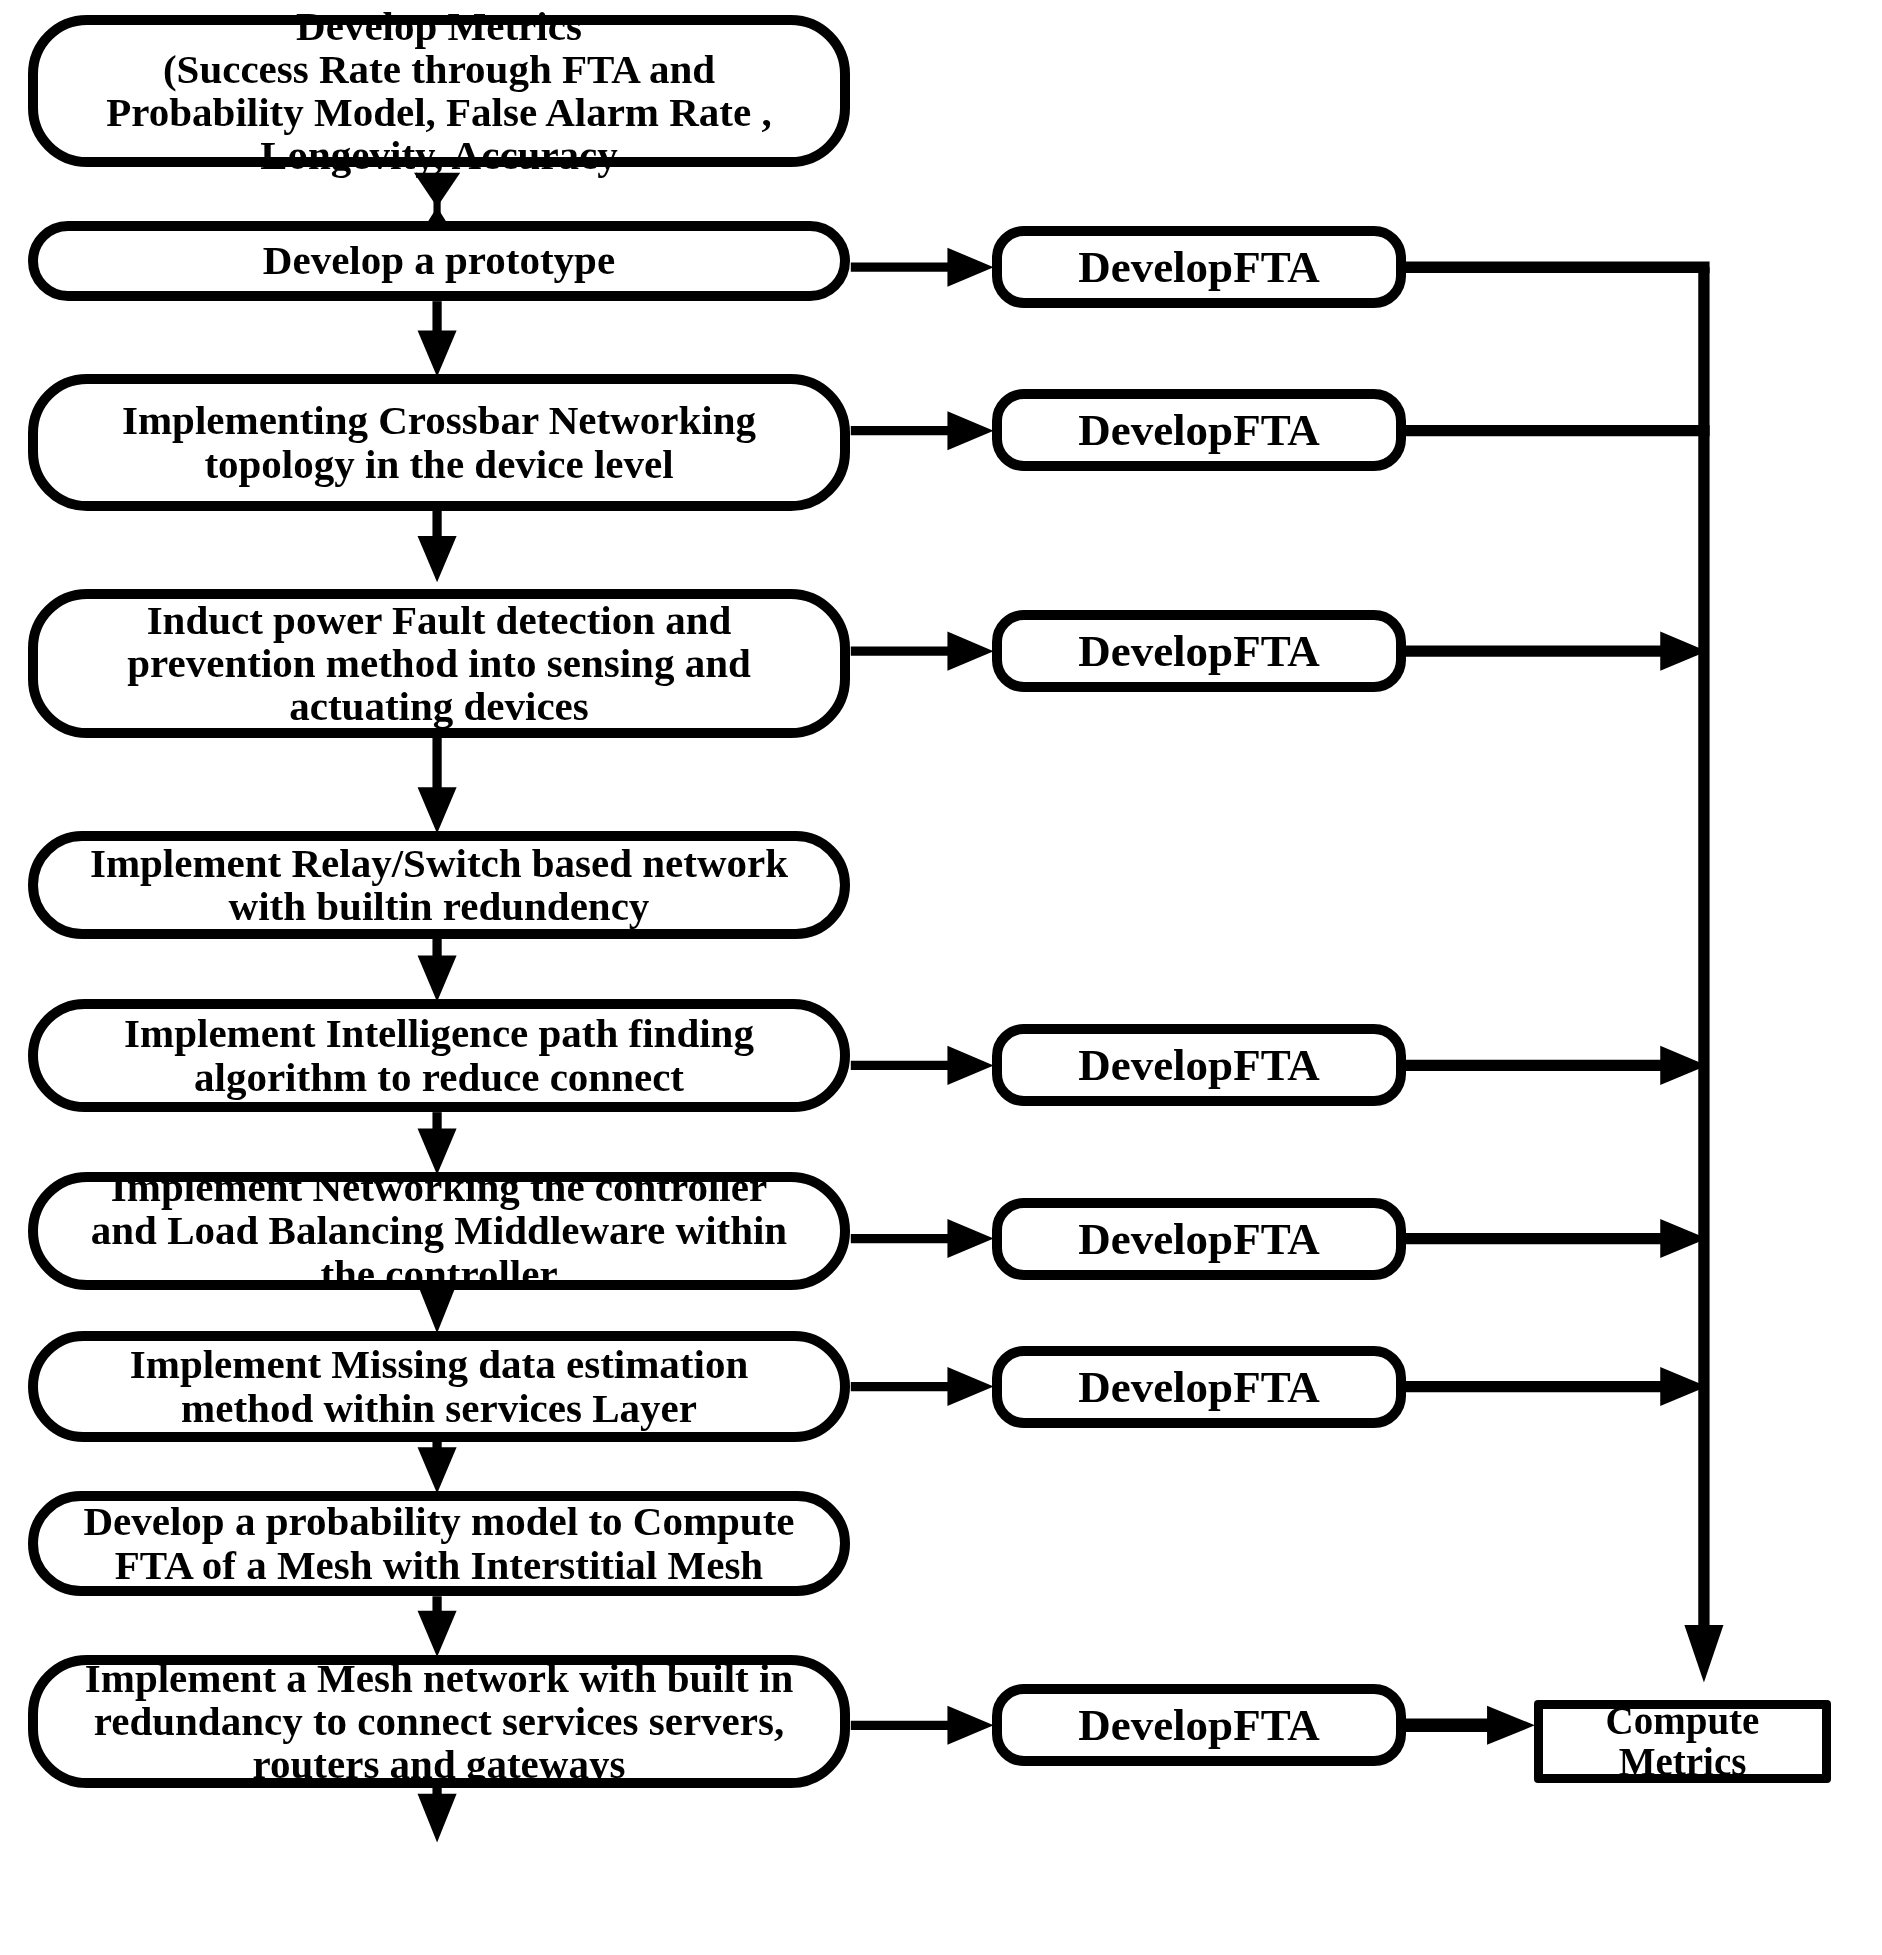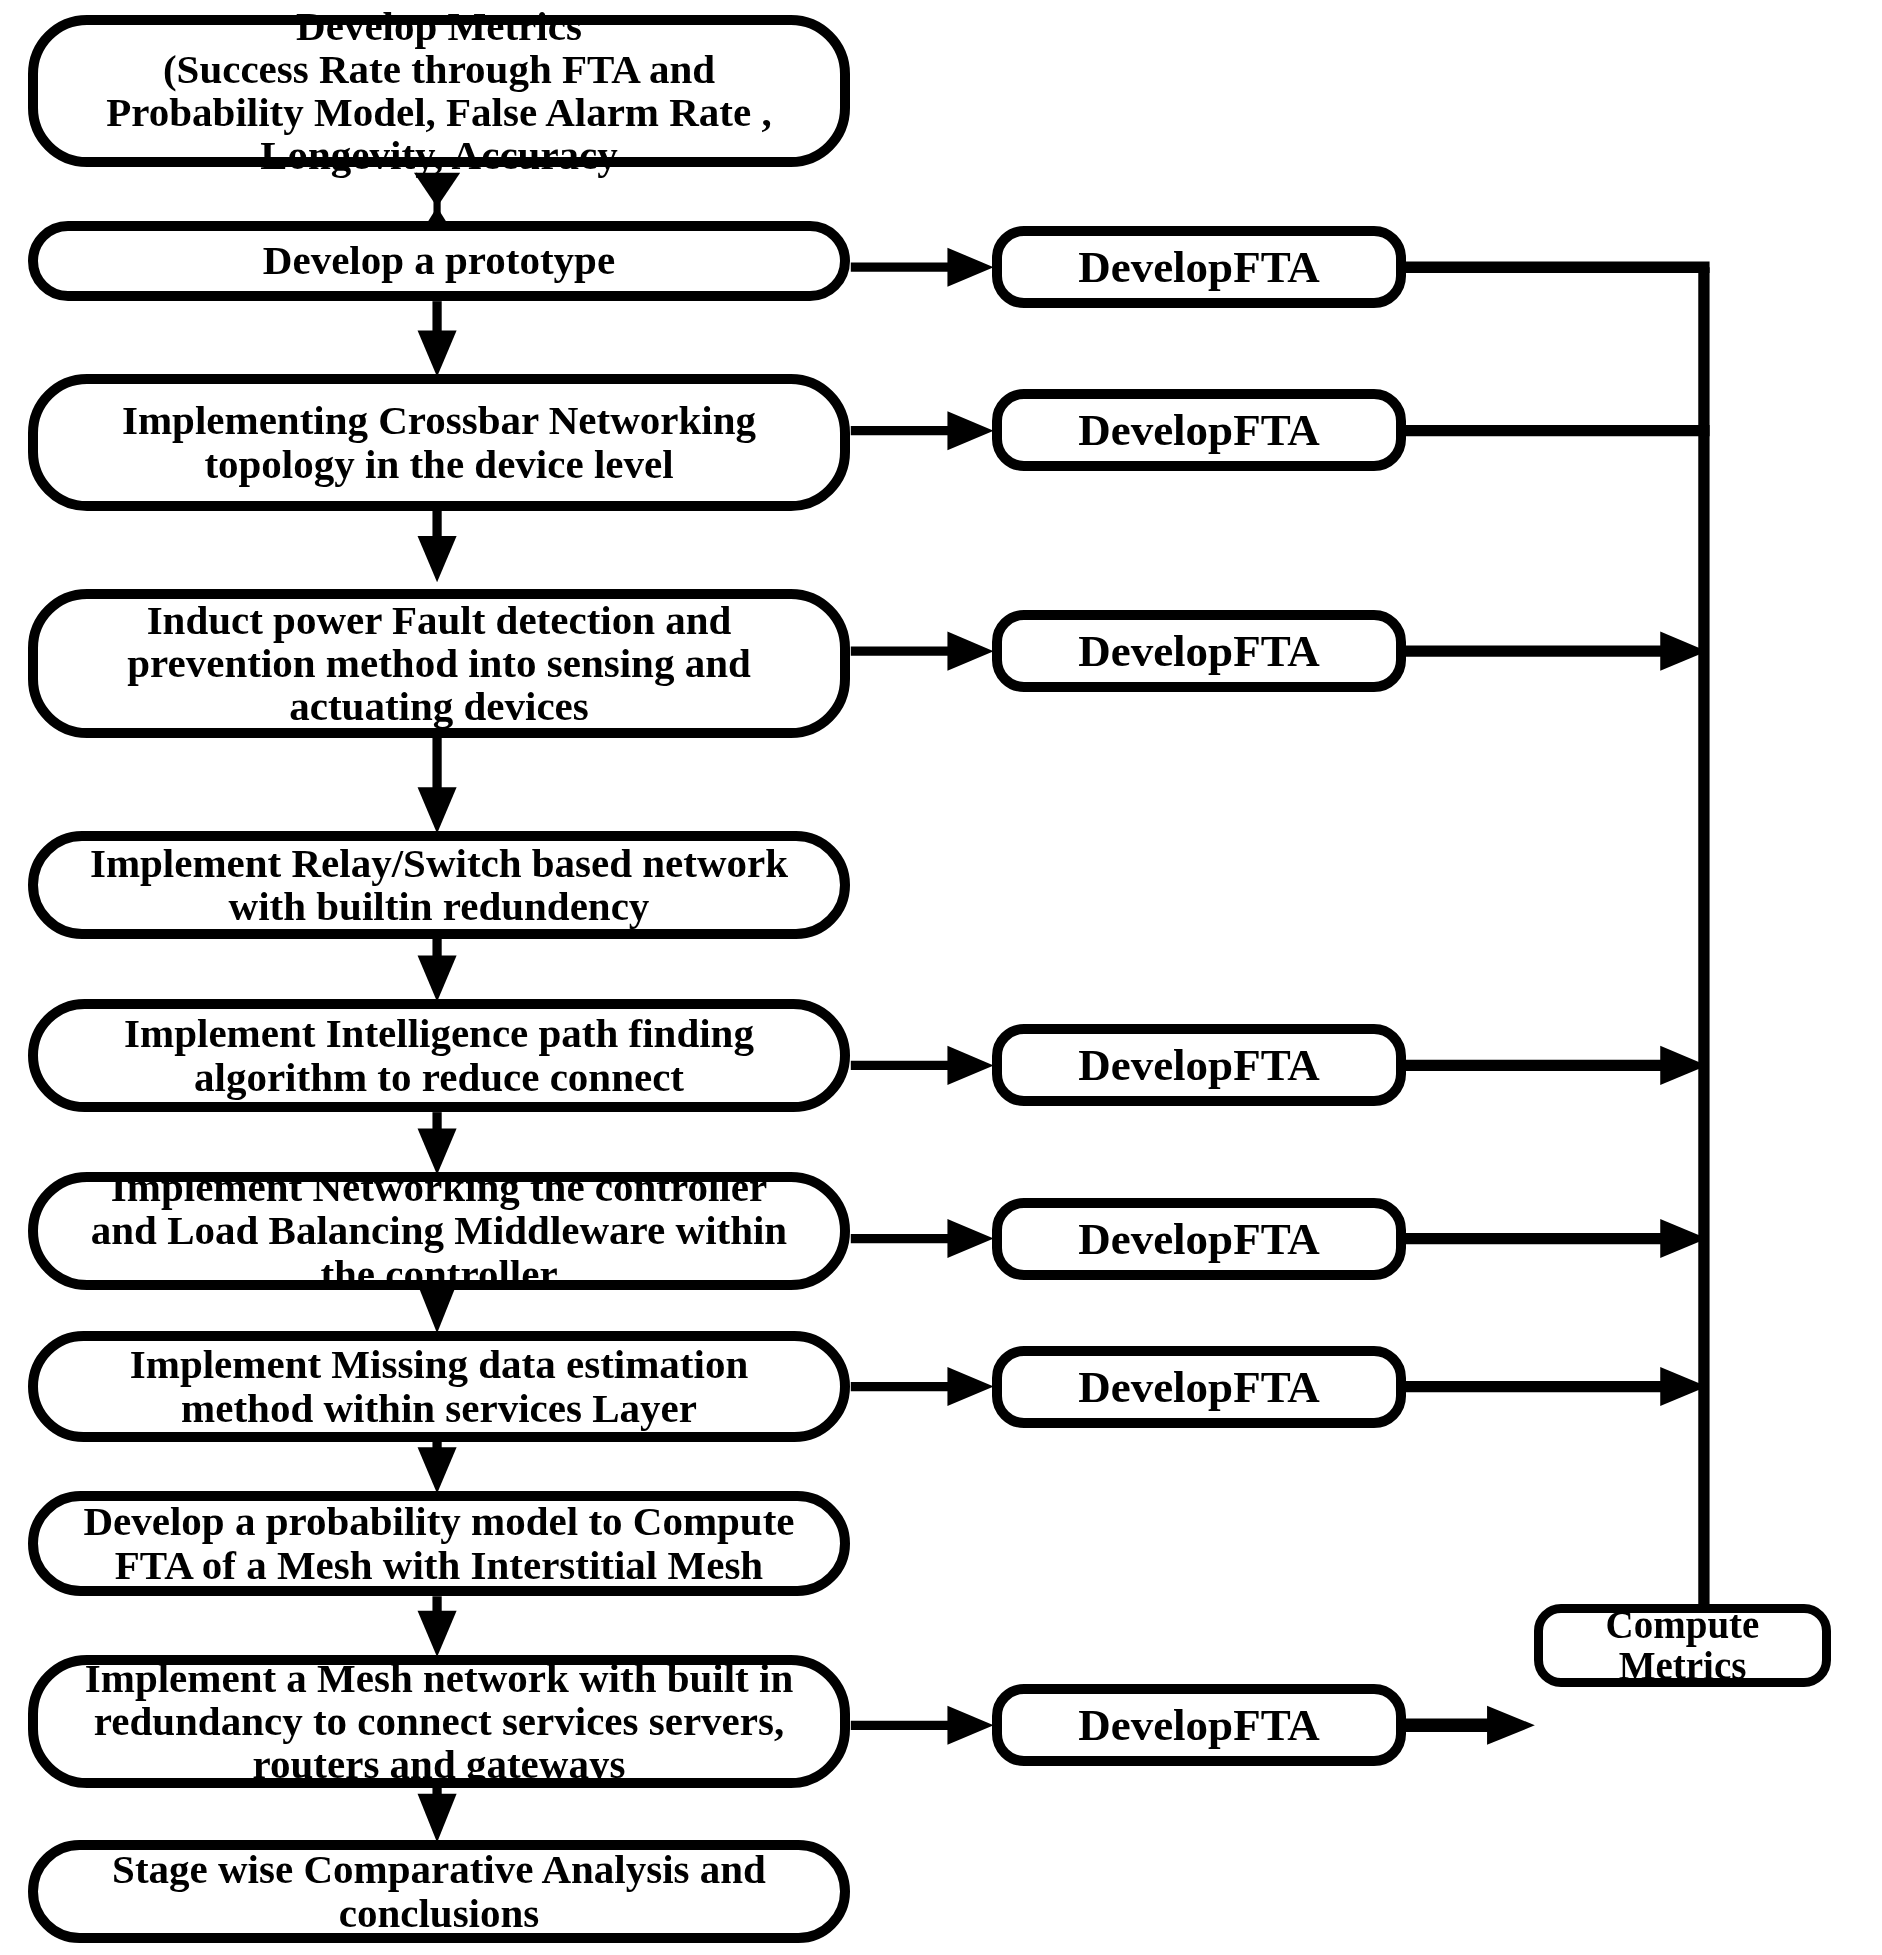--- a/index.html
+++ b/index.html
@@ -44,24 +44,24 @@
   .fta {
     left: 992px;
     width: 414px;
     height: 82px;
     border-radius: 32px;
     font-size: 45px;
     line-height: 1.0;
   }
   .compute {
     left: 1534px;
-    top: 1604px;
+    top: 1700px;
     width: 297px;
     height: 83px;
-    border-radius: 27px;
+    border-radius: 4px;
     border-width: 9.3px;
     font-size: 39px;
     line-height: 1.03;
   }
 </style>
 </head>
 <body>
 
 <div class="canvas">
 
@@ -201,22 +201,20 @@
   <div class="node stage" style="top:1331px;height:111px;">Implement Missing data estimation
 method within services Layer</div>
 
   <div class="node stage" style="top:1491px;height:105px;">Develop a probability model to Compute
 FTA of a Mesh with Interstitial Mesh</div>
 
   <div class="node stage" style="top:1655px;height:133px;">Implement a Mesh network with built in
 redundancy to connect services servers,
 routers and gateways</div>
 
-  <div class="node stage" style="top:1840px;height:103px;">Stage wise Comparative Analysis and
-conclusions</div>
 
   <div class="node fta" style="top:226px;">DevelopFTA</div>
   <div class="node fta" style="top:389px;">DevelopFTA</div>
   <div class="node fta" style="top:610px;">DevelopFTA</div>
   <div class="node fta" style="top:1024px;">DevelopFTA</div>
   <div class="node fta" style="top:1198px;">DevelopFTA</div>
   <div class="node fta" style="top:1346px;">DevelopFTA</div>
   <div class="node fta" style="top:1684px;">DevelopFTA</div>
 
   <div class="node compute">Compute

